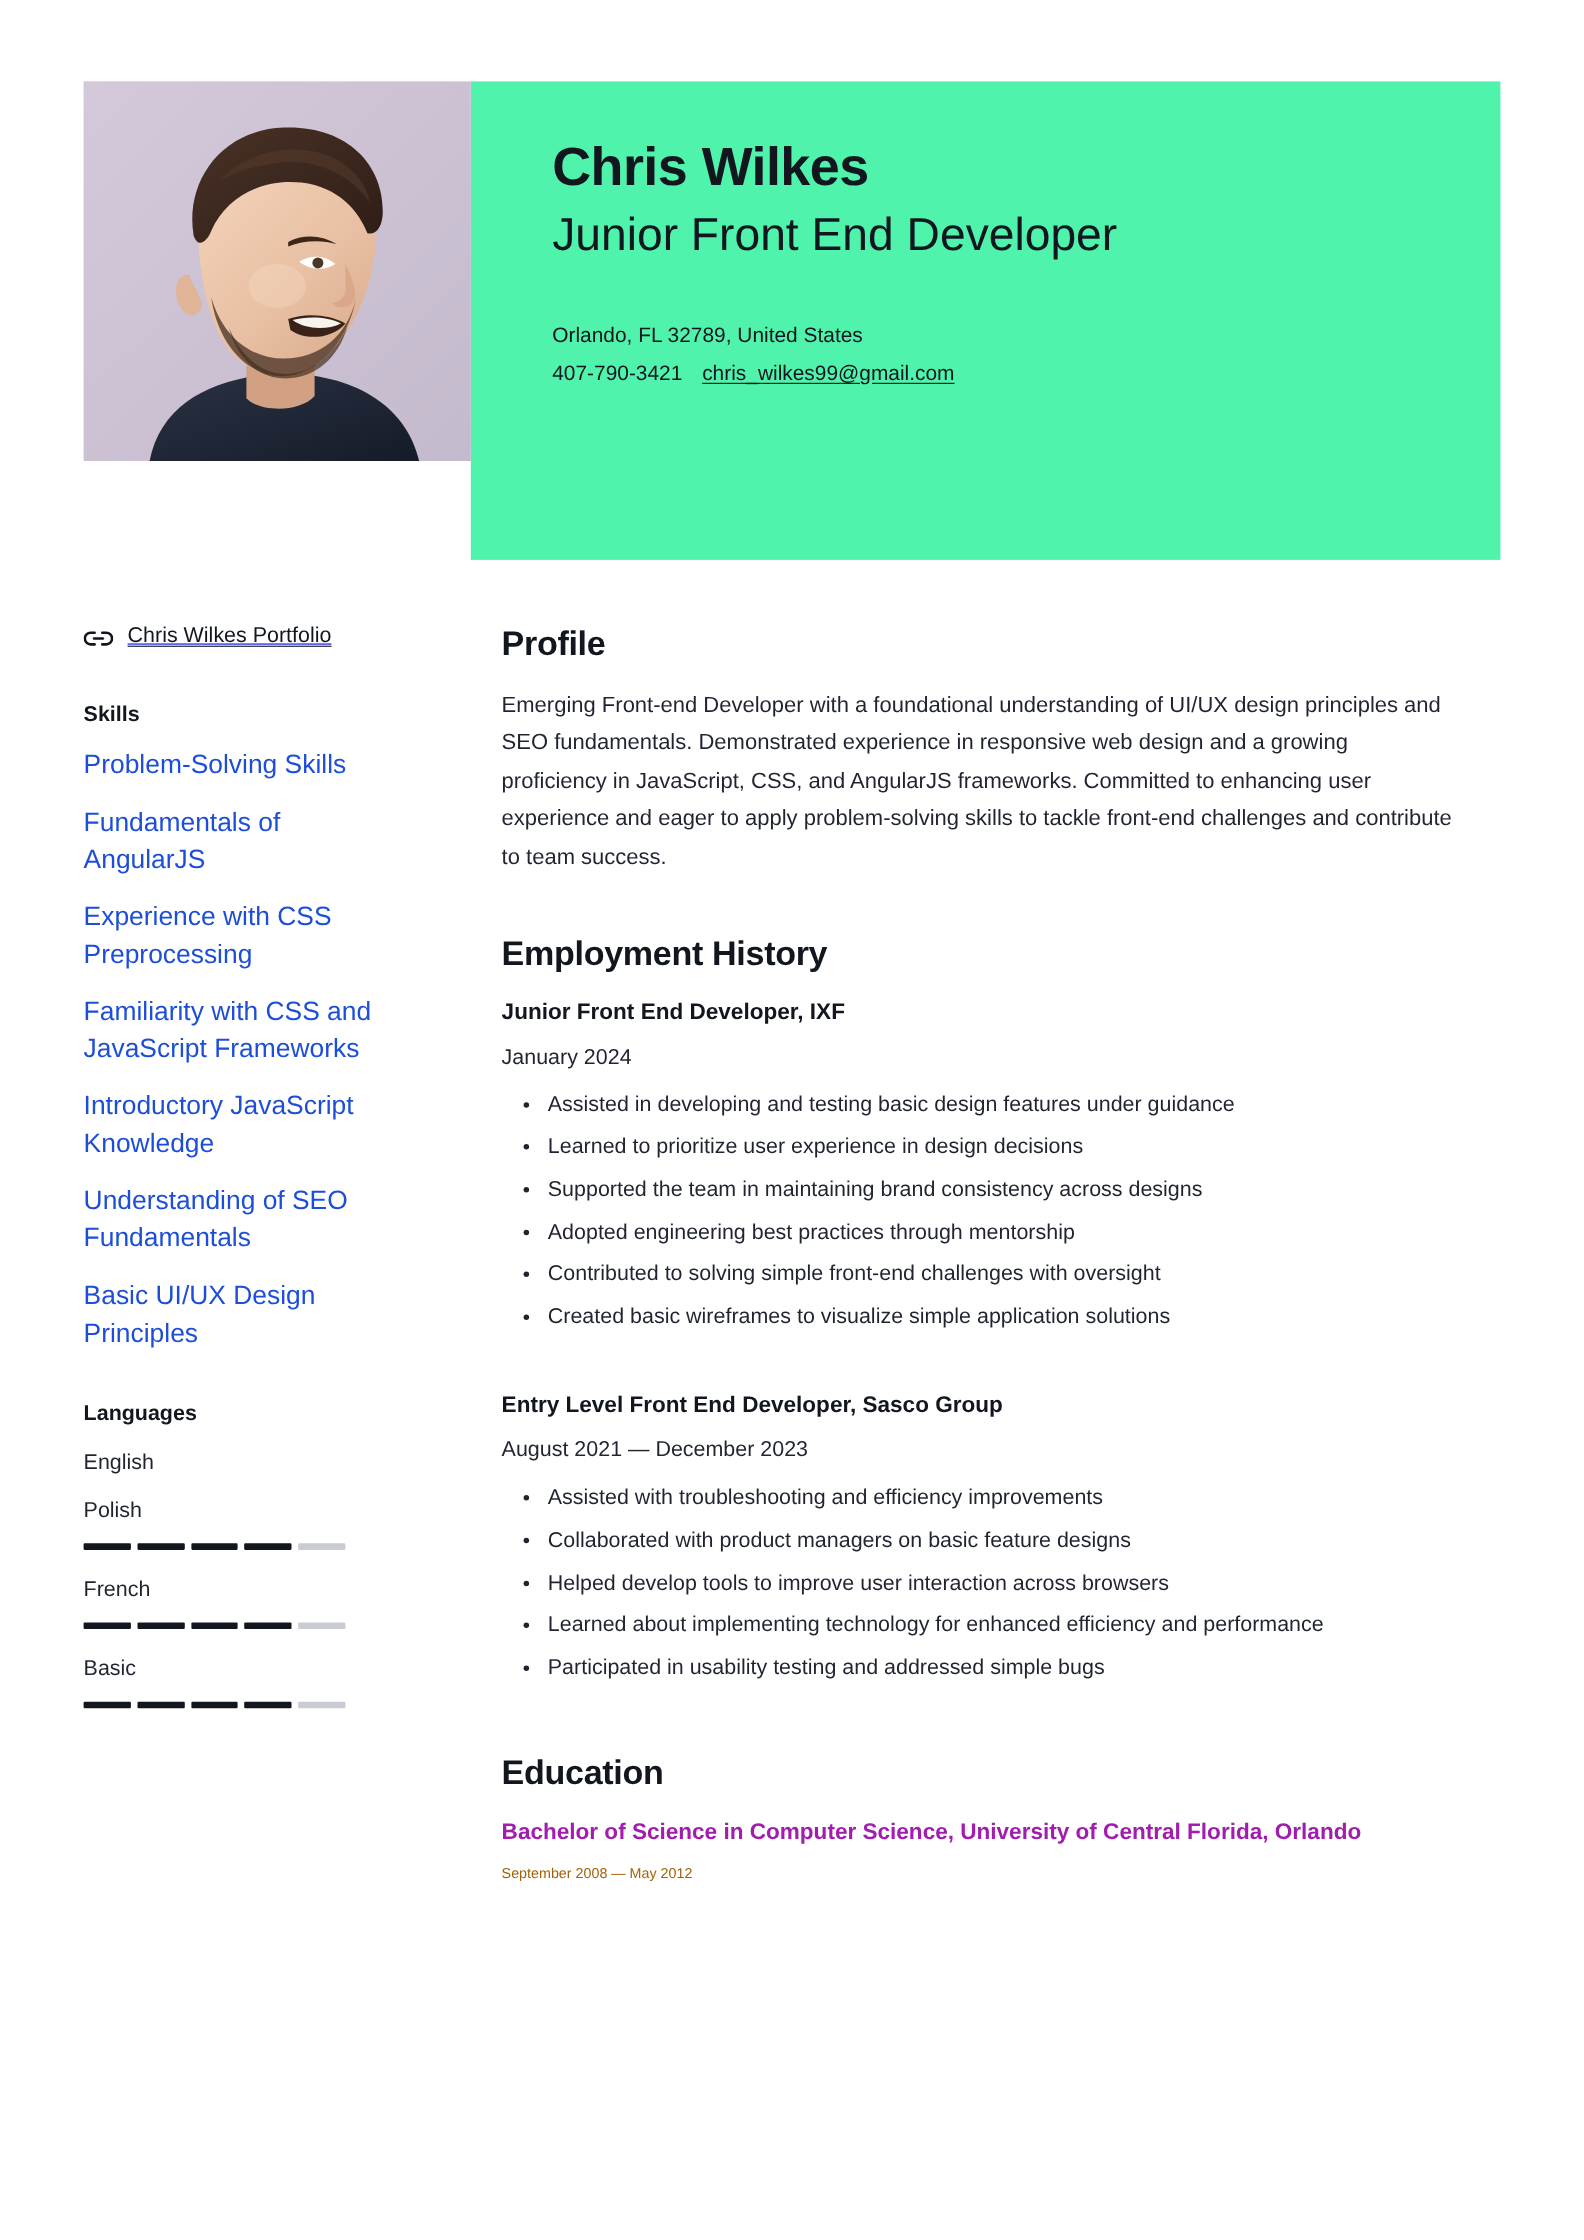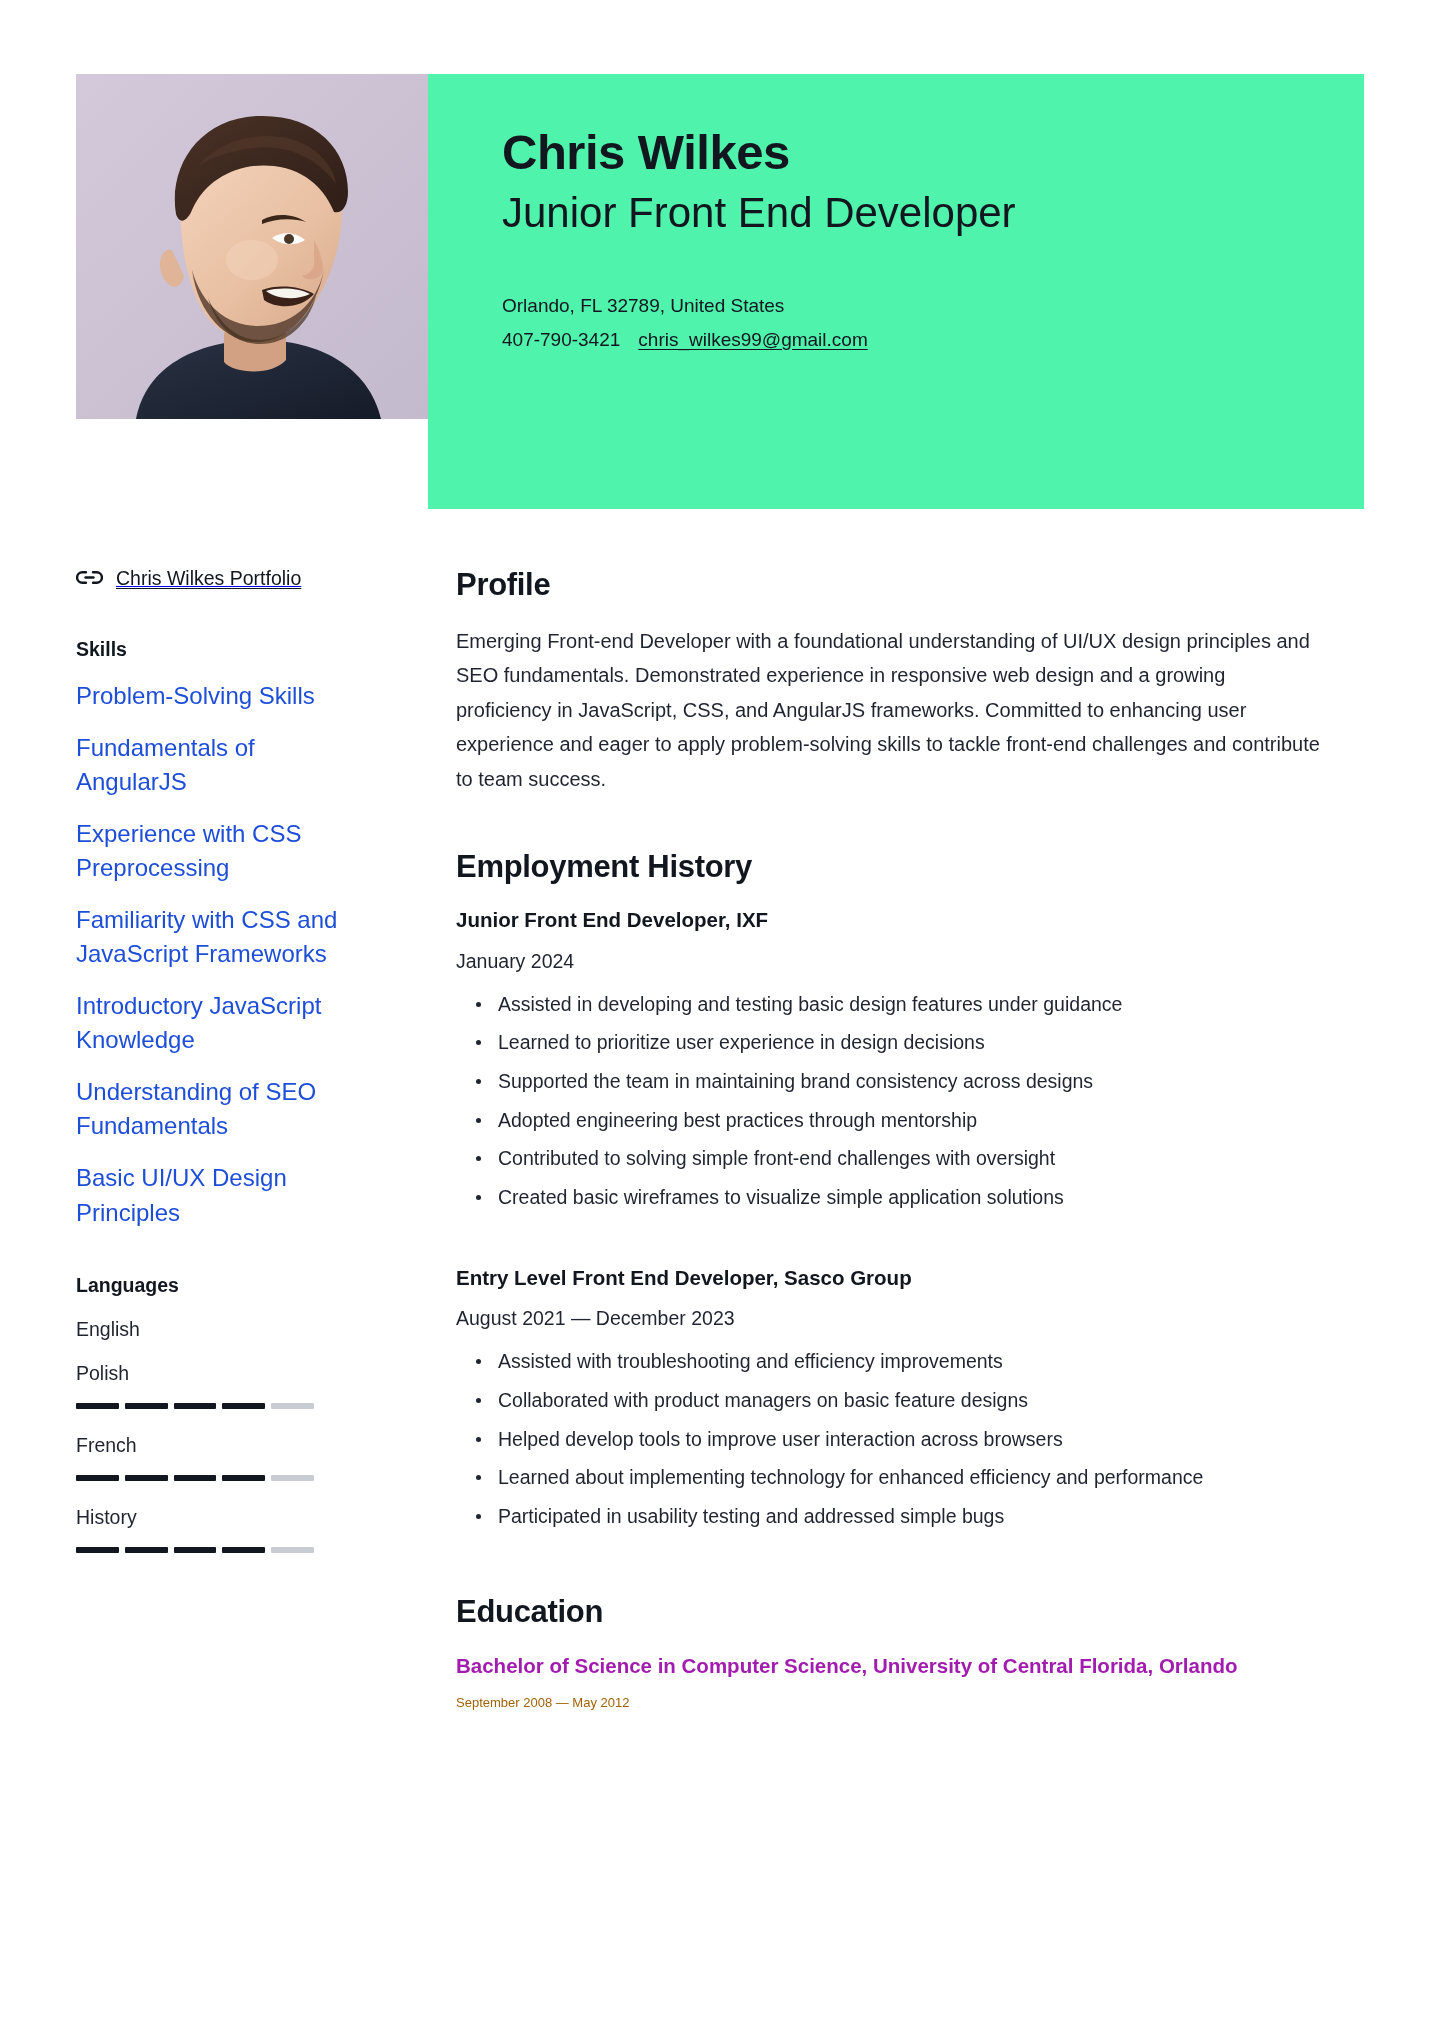--- a/index.html
+++ b/index.html
@@ -100,21 +100,21 @@
   }
 
   .main {
     flex: 1 1 auto;
     padding-left: 68px;
   }
 
   
   .portfolio-link {
     display: flex;
-    align-items: flex-start;
+    align-items: flex-end;
     gap: 13px;
     margin-bottom: 48px;
   }
 
   .link-icon {
     width: 27px;
     height: 20px;
     flex: 0 0 27px;
     display: inline-flex;
     align-items: center;
@@ -367,21 +367,21 @@
               <div class="lang-name">French</div>
               <div class="lang-bar">
                 <span class="lang-seg on"></span>
                 <span class="lang-seg on"></span>
                 <span class="lang-seg on"></span>
                 <span class="lang-seg on"></span>
                 <span class="lang-seg"></span>
               </div>
             </div>
             <div class="lang-block">
-              <div class="lang-name">History</div>
+              <div class="lang-name">Basic</div>
               <div class="lang-bar">
                 <span class="lang-seg on"></span>
                 <span class="lang-seg on"></span>
                 <span class="lang-seg on"></span>
                 <span class="lang-seg on"></span>
                 <span class="lang-seg"></span>
               </div>
             </div>
           </div>
       </div>

